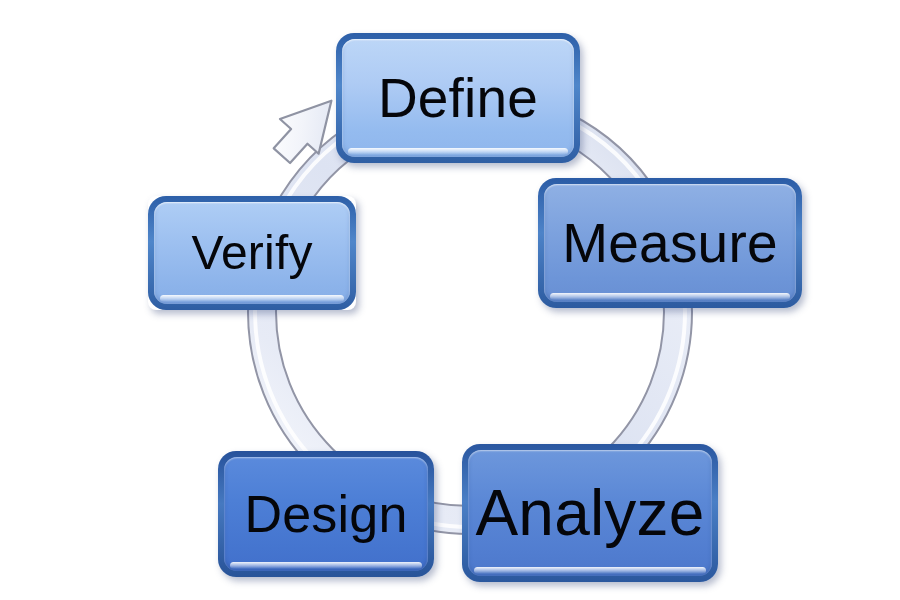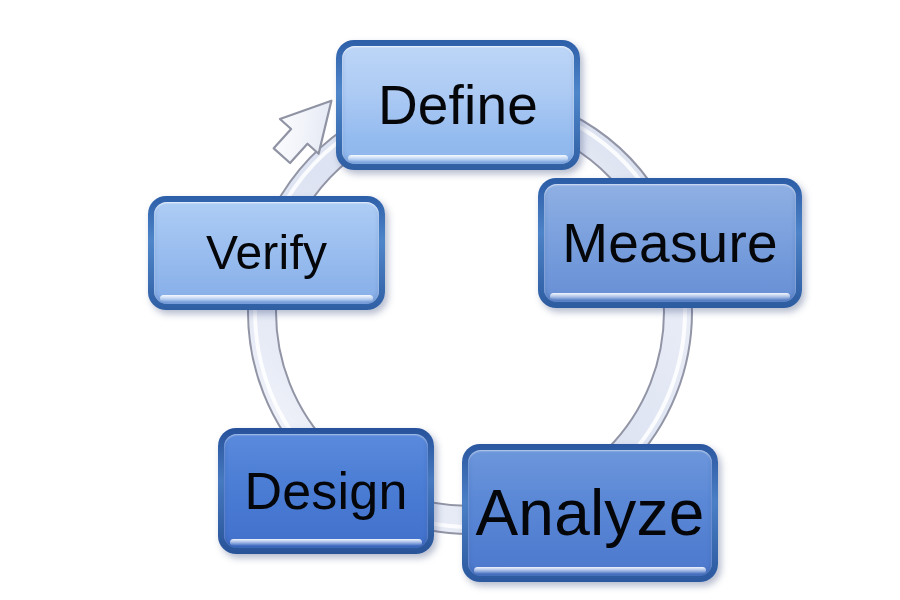--- a/index.html
+++ b/index.html
@@ -71,21 +71,21 @@
     z-index: 3;
     background: linear-gradient(to bottom,
         rgba(255,255,255,0.92) 0%,
         rgba(255,255,255,0.45) 55%,
         rgba(255,255,255,0.0) 100%);
     filter: blur(0.6px);
   }
 
   
   #node-define {
-    left: 336px; top: 40px; width: 244px; height: 130px;
+    left: 336px; top: 33px; width: 244px; height: 130px;
     box-shadow: 3px 4px 7px rgba(40,60,110,0.34);
   }
   #node-define .frame {
     background: linear-gradient(to bottom, #2d5fa8 0%, #4f86ca 40%, #2f5ea3 100%);
   }
   #node-define .face {
     background: linear-gradient(to bottom, #bcd6f7 0%, #aecbf4 38%, #94bbef 78%, #8fb6ec 100%);
     box-shadow: inset 0 1px 2px rgba(255,255,255,0.85),
                 inset 0 -2px 4px rgba(60,100,170,0.35);
   }
@@ -116,37 +116,38 @@
   }
   #node-analyze .face {
     background: linear-gradient(to bottom, #6d97dc 0%, #5b88d6 40%, #517dd0 82%, #4d78cb 100%);
     box-shadow: inset 0 1px 2px rgba(255,255,255,0.6),
                 inset 0 -2px 4px rgba(40,78,148,0.42);
   }
   #node-analyze .node-label { font-size: 64px; }
 
   
   #node-design {
-    left: 218px; top: 428px; width: 216px; height: 126px;
+    left: 218px; top: 451px; width: 216px; height: 126px;
     box-shadow: 3px 4px 7px rgba(40,60,110,0.34);
   }
   #node-design .frame {
     background: linear-gradient(to bottom, #27529b 0%, #4679c0 42%, #285398 100%);
   }
   #node-design .face {
     background: linear-gradient(to bottom, #5a8adc 0%, #4d7fd6 38%, #4575cf 80%, #4270cb 100%);
     box-shadow: inset 0 1px 2px rgba(255,255,255,0.55),
                 inset 0 -2px 4px rgba(36,72,142,0.45);
   }
   #node-design .node-label { font-size: 52px; }
 
   
   #node-verify {
-    left: 148px; top: 196px; width: 237px; height: 114px;
-    box-shadow: 3px 4px 7px rgba(40,60,110,0.34);
+    left: 148px; top: 196px; width: 208px; height: 114px;
+    box-shadow: 3px 4px 7px rgba(40,60,110,0.34);
+    border-radius: 8px;
   }
   #node-verify .frame {
     background: linear-gradient(to bottom, #2d5fa8 0%, #4f86ca 40%, #2f5ea3 100%);
   }
   #node-verify .face {
     background: linear-gradient(to bottom, #aecdf5 0%, #9dc0f0 40%, #8cb3ea 82%, #87aee7 100%);
     box-shadow: inset 0 1px 2px rgba(255,255,255,0.8),
                 inset 0 -2px 4px rgba(55,95,165,0.35);
   }
   #node-verify .node-label { font-size: 48px; }

